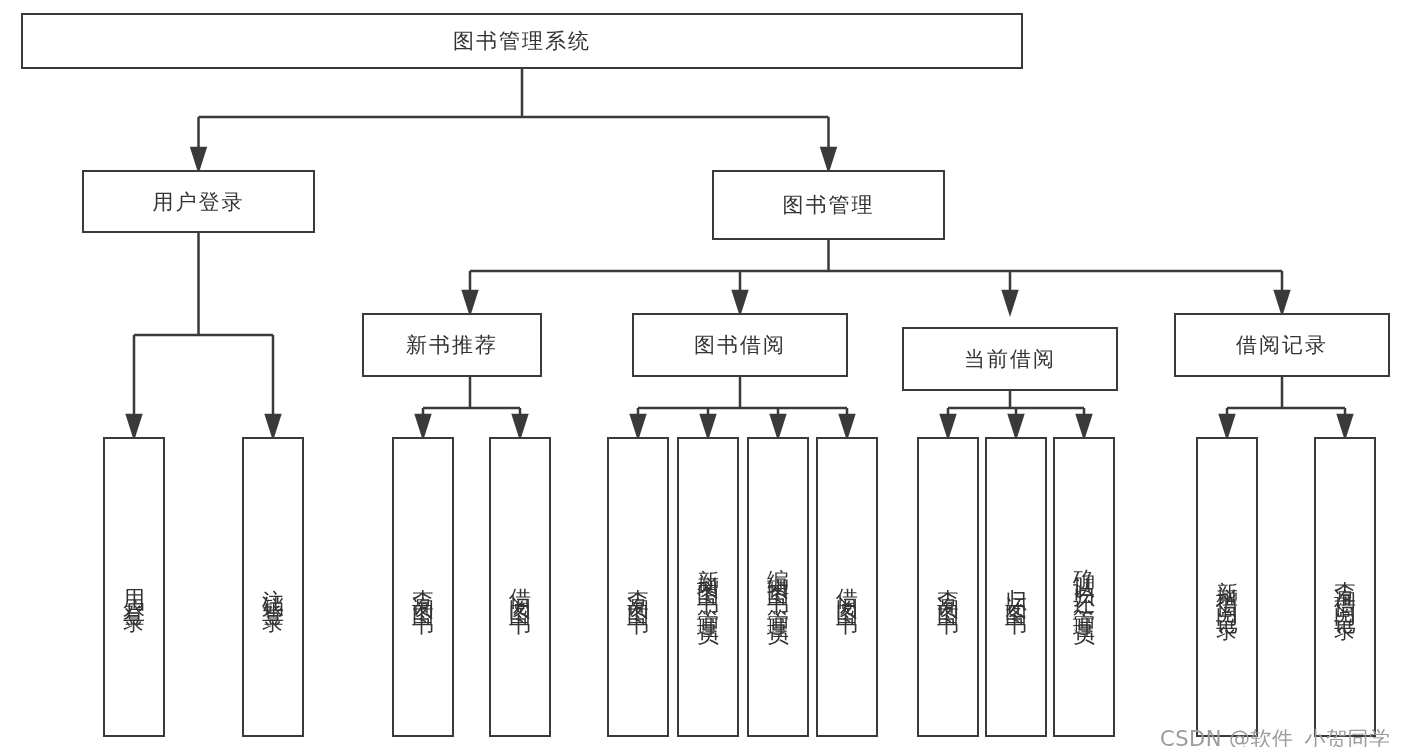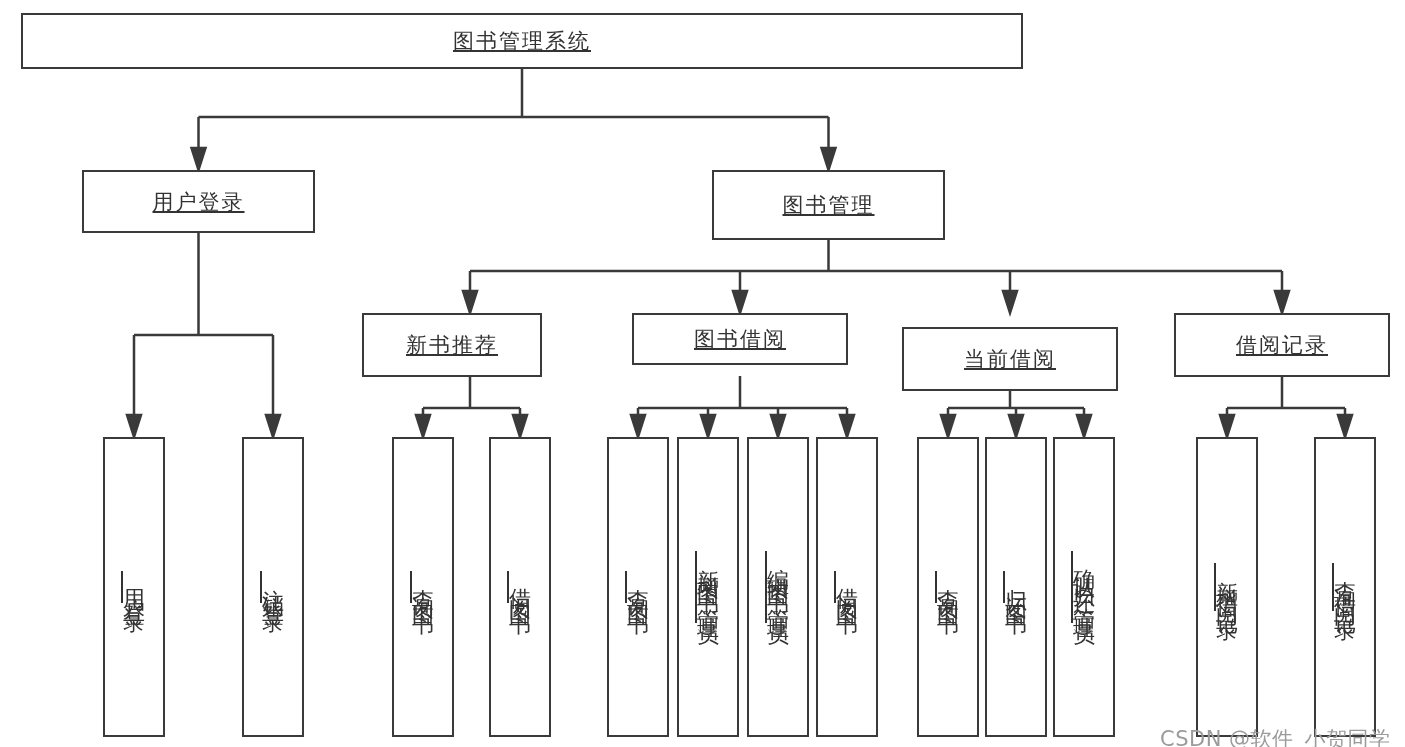--- a/index.html
+++ b/index.html
@@ -26,21 +26,20 @@
   .node {
     position: absolute;
     box-sizing: border-box;
     border: 2.5px solid #3a3a3a;
     background: #ffffff;
     color: #333333;
     display: flex;
     align-items: center;
     justify-content: center;
     text-align: left;
-    text-decoration: underline;
   }
   .node.root {
     font-size: 21px;
     letter-spacing: 2px;
   }
   .node.hnode {
     font-size: 21px;
     letter-spacing: 2px;
   }
   .node.vnode {
@@ -116,21 +115,21 @@
       <polygon points="1338,415 1352,415 1345,437"></polygon>
     </g>
   </svg>
 
   <div class="node root" style="left:21px; top:13px; width:1002px; height:56px;">图书管理系统</div>
 
   <div class="node hnode" style="left:82px; top:170px; width:233px; height:63px;">用户登录</div>
   <div class="node hnode" style="left:712px; top:170px; width:233px; height:70px;">图书管理</div>
 
   <div class="node hnode" style="left:362px; top:313px; width:180px; height:64px;">新书推荐</div>
-  <div class="node hnode" style="left:632px; top:313px; width:216px; height:52px;">图书借阅</div>
+  <div class="node hnode" style="left:632px; top:313px; width:216px; height:64px;">图书借阅</div>
   <div class="node hnode" style="left:902px; top:327px; width:216px; height:64px;">当前借阅</div>
   <div class="node hnode" style="left:1174px; top:313px; width:216px; height:64px;">借阅记录</div>
 
   <div class="node vnode" style="left:103px; top:437px; width:62px; height:300px;">用户登录</div>
   <div class="node vnode" style="left:242px; top:437px; width:62px; height:300px;">注销登录</div>
   <div class="node vnode" style="left:392px; top:437px; width:62px; height:300px;">查询图书</div>
   <div class="node vnode" style="left:489px; top:437px; width:62px; height:300px;">借阅图书</div>
   <div class="node vnode" style="left:607px; top:437px; width:62px; height:300px;">查询图书</div>
   <div class="node vnode" style="left:677px; top:437px; width:62px; height:300px;">新增图书（管理员）</div>
   <div class="node vnode" style="left:747px; top:437px; width:62px; height:300px;">编辑图书（管理员）</div>

